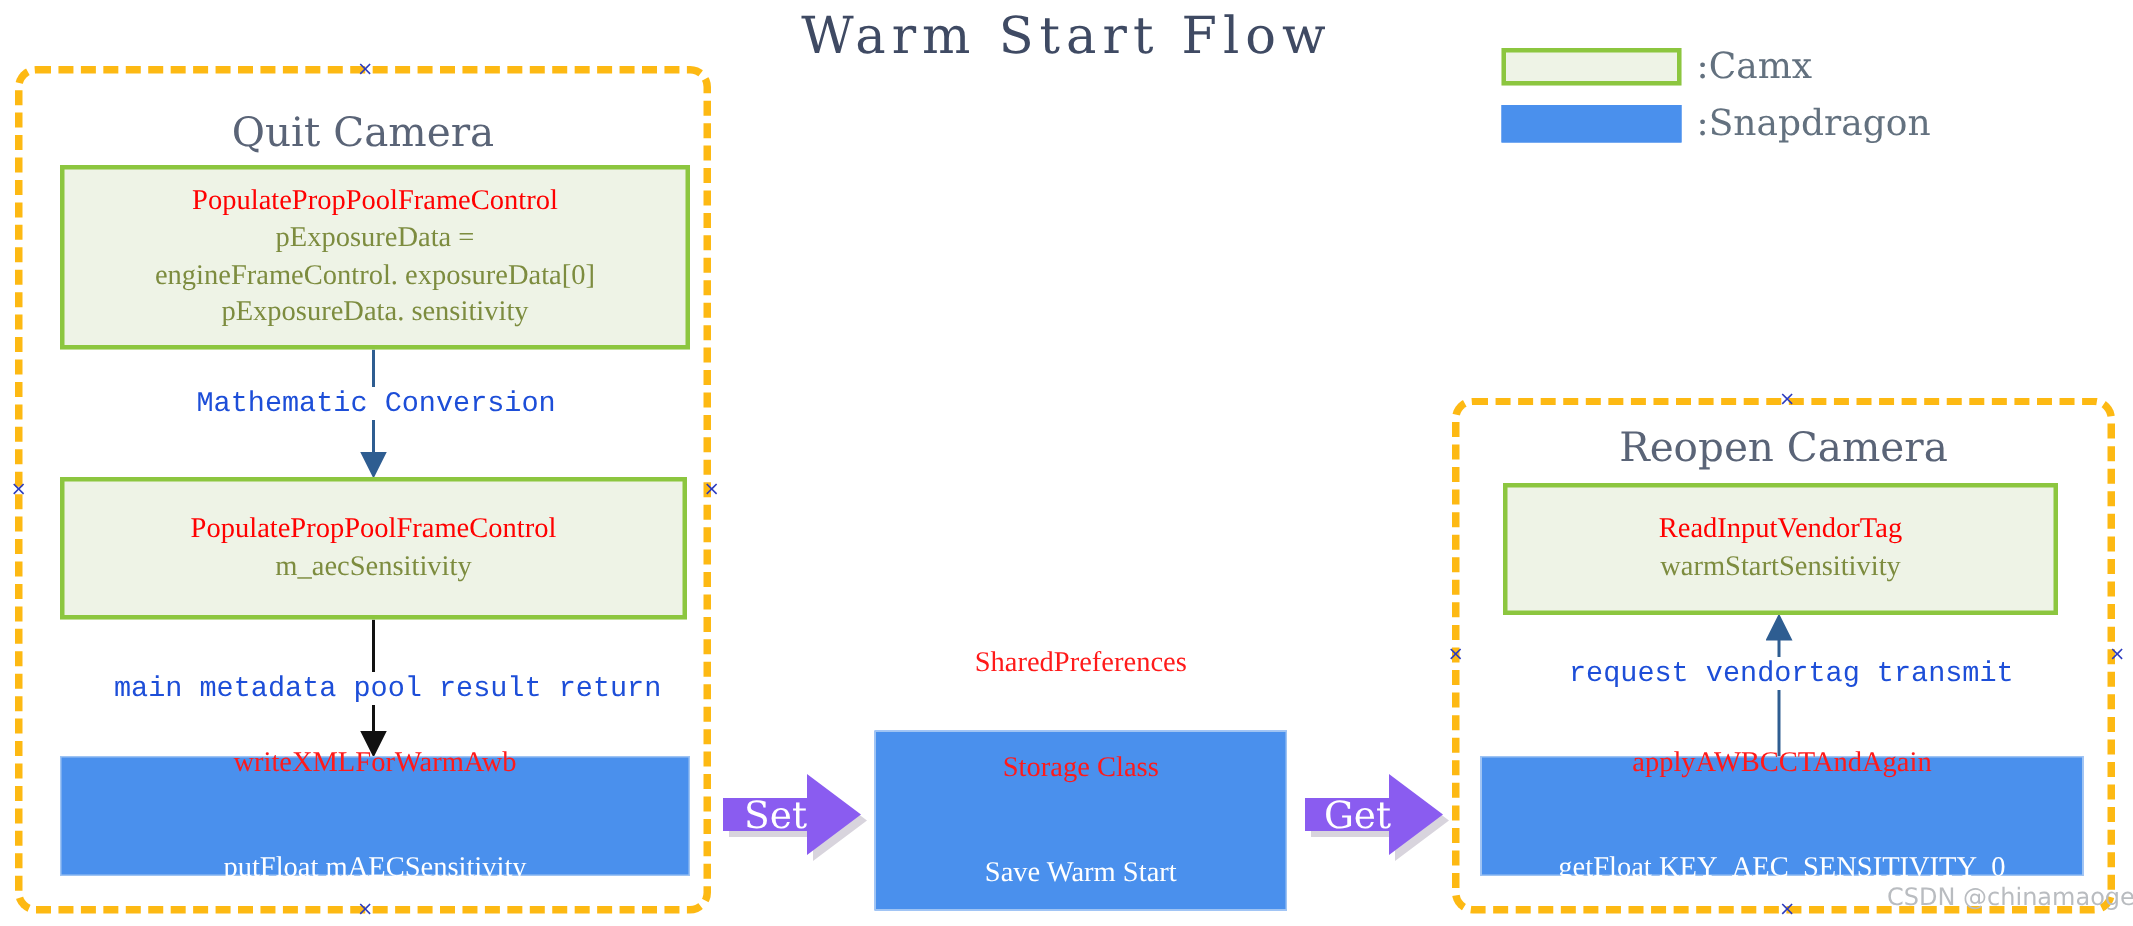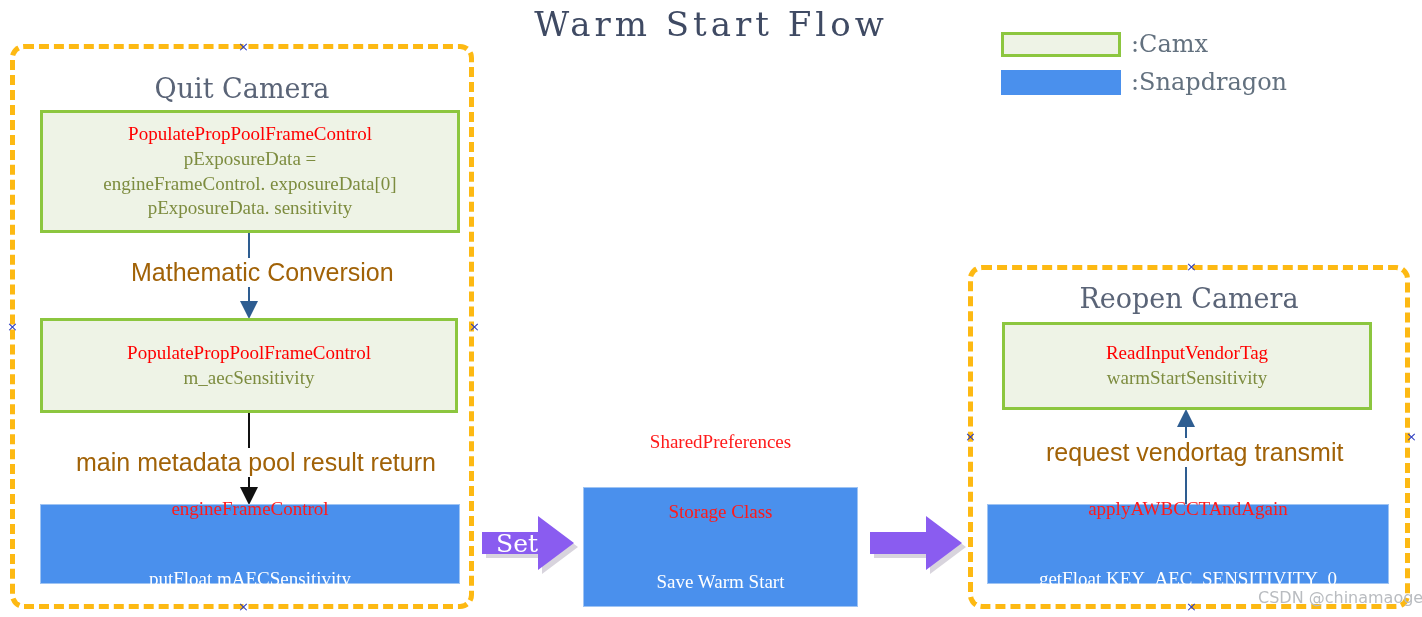--- a/index.html
+++ b/index.html
@@ -100,23 +100,23 @@
   #node-populate1{left:40px;top:110px;width:420px;height:123px;font-size:19px;}
   #node-populate2{left:40px;top:318px;width:418px;height:95px;font-size:19px;}
   #node-writexml{left:40px;top:504px;width:420px;height:80px;font-size:19px;}
   #node-sharedpref{left:583px;top:487px;width:275px;height:120px;font-size:19px;}
   #node-readvendor{left:1002px;top:322px;width:370px;height:88px;font-size:19px;}
   #node-applyawb{left:987px;top:504px;width:402px;height:80px;font-size:19px;}
 
   
   .conn-label{
     position:absolute;
-    font-family:Liberation Sans, sans-serif;
-    font-size:25px;
-    color:#a16207;
+    font-family:Liberation Mono, monospace;
+    font-size:19px;
+    color:#1d4ed8;
     white-space:pre;
     background:#ffffff;
     padding:0 4px;
   }
   #lbl-math{left:127px;top:258px;}
   #lbl-mainmeta{left:72px;top:448px;}
   #lbl-request{left:1042px;top:438px;}
 
   
   .connectors{position:absolute;left:0;top:0;width:1422px;height:617px;pointer-events:none;}
@@ -209,21 +209,21 @@
     <div class="body">engineFrameControl. exposureData[0]</div>
     <div class="body">pExposureData. sensitivity</div>
   </div>
 
   <div class="node green" id="node-populate2">
     <div class="ttl">PopulatePropPoolFrameControl</div>
     <div class="body">m_aecSensitivity</div>
   </div>
 
   <div class="node blue" id="node-writexml">
-    <div class="ttl">engineFrameControl</div>
+    <div class="ttl">writeXMLForWarmAwb</div>
     <div class="body">putFloat mAECSensitivity</div>
   </div>
 
   <div class="node blue" id="node-sharedpref">
     <div class="ttl">SharedPreferences</div>
     <div class="ttl">Storage Class</div>
     <div class="body">Save Warm Start</div>
     <div class="body">Mathematic</div>
   </div>
 
@@ -243,17 +243,18 @@
       <path d="M4,20 L60,20 L60,4 L96,31 L60,58 L60,42 L4,42 Z" fill="#8a5cf0"></path>
     </svg>
     <div class="arrow-text">Set</div>
   </div>
 
   <div class="big-arrow" id="arrow-get">
     <svg width="100" height="62" viewBox="0 0 100 62">
       <path d="M4,20 L60,20 L60,4 L96,31 L60,58 L60,42 L4,42 Z" fill="#d8d4dd" transform="translate(4,4)"></path>
       <path d="M4,20 L60,20 L60,4 L96,31 L60,58 L60,42 L4,42 Z" fill="#8a5cf0"></path>
     </svg>
+    <div class="arrow-text">Get</div>
   </div>
 
   <div class="watermark">CSDN @chinamaoge</div>
 
 </div>
 
 </body></html>

